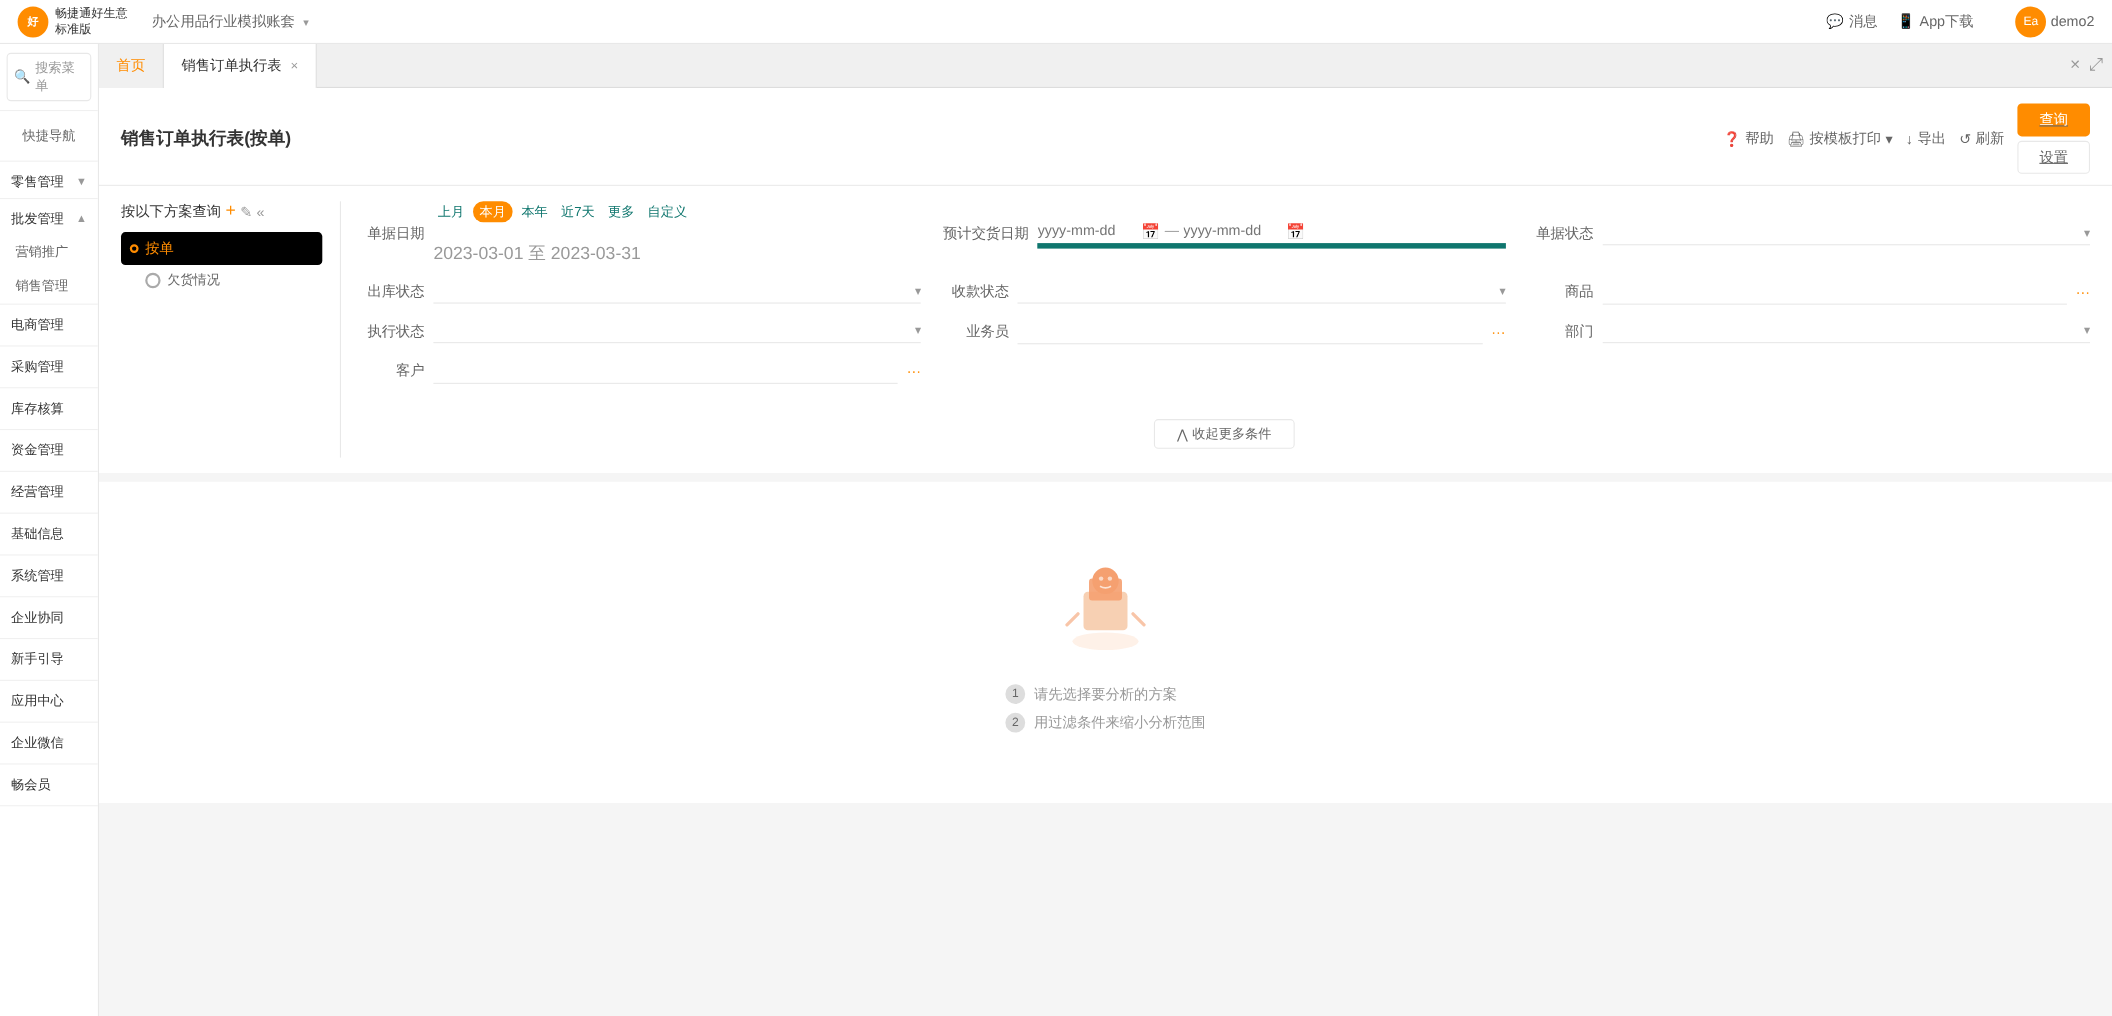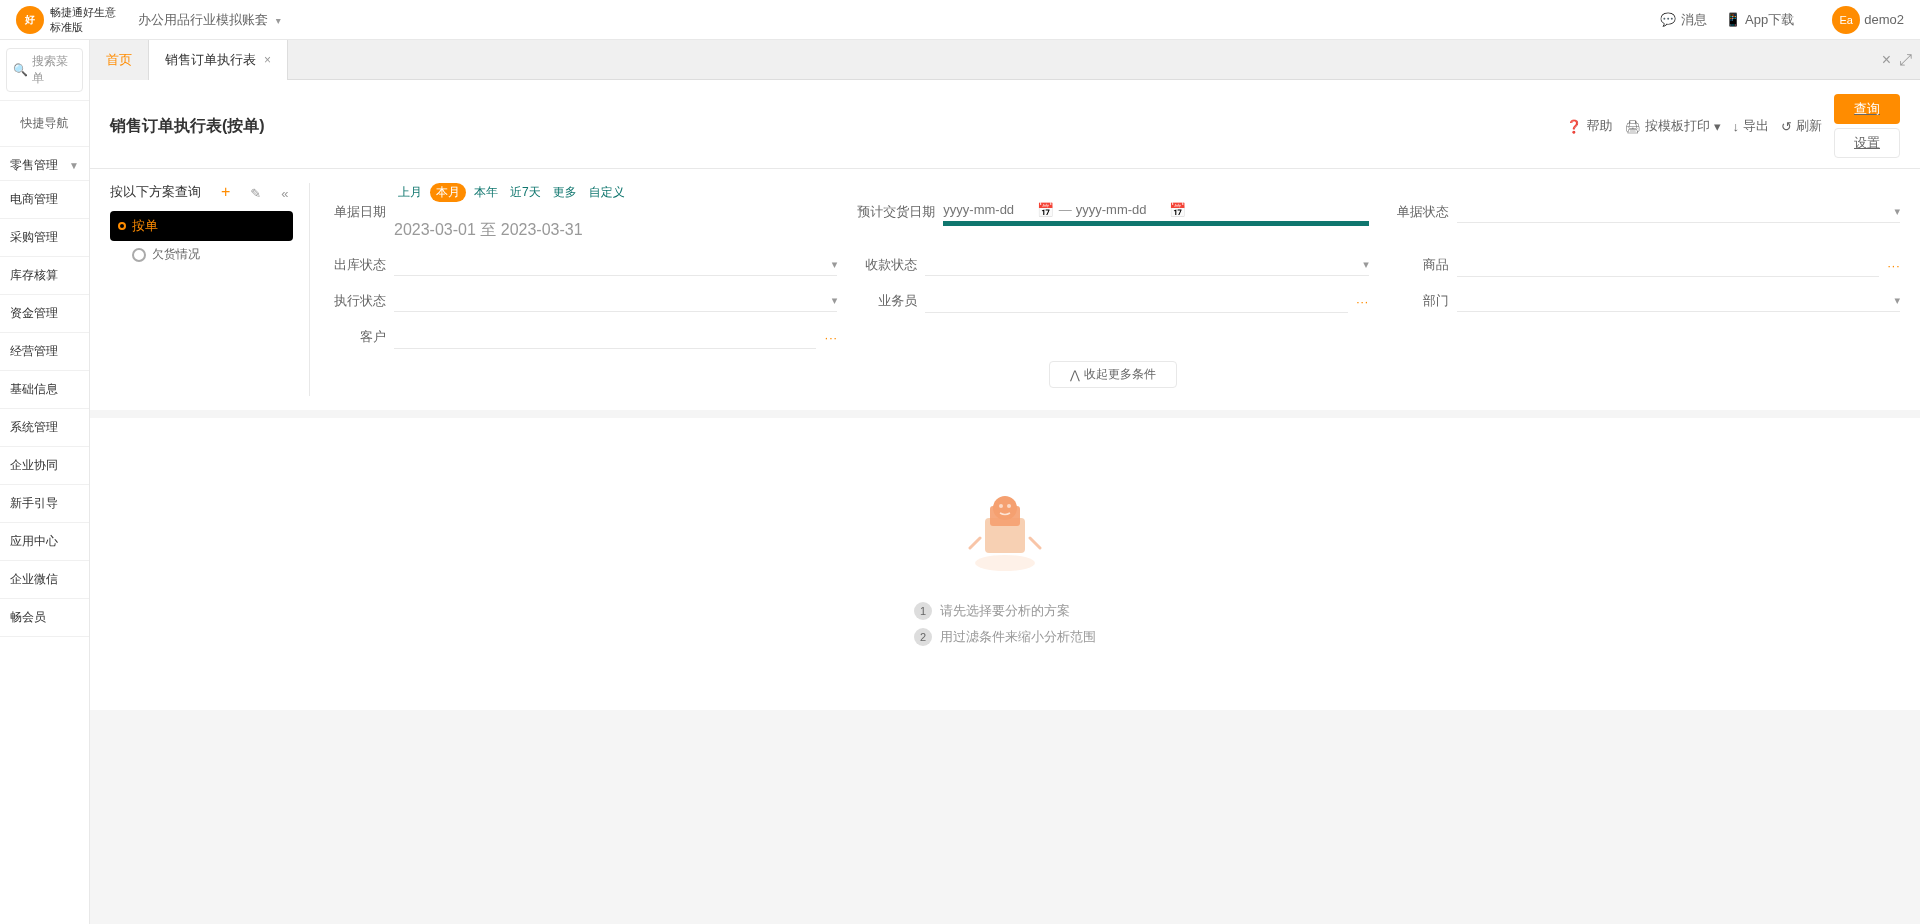--- a/index.html
+++ b/index.html
@@ -61,21 +61,21 @@
     .page-title { font-size: 16px; font-weight: bold; color: #333; }
     .page-header-actions { display: flex; align-items: center; gap: 12px; font-size: 13px; color: #666; }
     .page-header-action { display: flex; align-items: center; gap: 4px; cursor: pointer; }
     .query-btn { background: #ff8c00; color: white; border: none; border-radius: 4px; padding: 6px 20px; font-size: 13px; cursor: pointer; }
     .settings-btn { border: 1px solid #e8e8e8; background: #fff; color: #666; border-radius: 4px; padding: 5px 12px; font-size: 13px; cursor: pointer; }
 
     
     .filter-panel { background: #fff; padding: 14px 20px; margin-bottom: 8px; }
     .filter-panel-inner { display: flex; gap: 16px; }
     .filter-left { width: 200px; flex-shrink: 0; border-right: 1px solid #e8e8e8; padding-right: 16px; }
-    .filter-left-title { font-size: 13px; color: #333; margin-bottom: 10px; display: flex; align-items: flex-end; gap: 20px; }
+    .filter-left-title { font-size: 13px; color: #333; margin-bottom: 10px; display: flex; align-items: center; gap: 4px; }
     .filter-left-add { color: #ff8c00; cursor: pointer; font-size: 16px; }
     .filter-left-item { display: flex; align-items: center; gap: 6px; padding: 6px 8px; border-radius: 4px; cursor: pointer; font-size: 13px; }
     .filter-left-item.active { background: #000000; color: #ff8c00; }
     .filter-left-item .dot { width: 8px; height: 8px; border-radius: 50%; border: 2px solid #ff8c00; }
     .filter-left-sub { padding: 5px 8px 5px 22px; font-size: 12px; color: #666; cursor: pointer; display: flex; align-items: center; gap: 6px; }
     .filter-left-sub .sub-dot { width: 14px; height: 14px; border-radius: 50%; border: 2px solid #aaa; display: flex; align-items: center; justify-content: center; }
 
     .filter-right { flex: 1; }
     .filter-row { display: grid; grid-template-columns: 1fr 1fr 1fr; gap: 12px 20px; margin-bottom: 12px; align-items: center; }
     .filter-item { display: flex; align-items: center; gap: 8px; }
@@ -149,20 +149,28 @@
     </div>
     <div class="sidebar-nav">
       <div class="sidebar-nav-item">快捷导航</div>
     </div>
     <div class="sidebar-section">
       <div class="sidebar-section-header">
         <span>零售管理</span>
         <span class="arrow">▼</span>
       </div>
     </div>
+    <div class="sidebar-section">
+      <div class="sidebar-section-header">
+        <span>批发管理</span>
+        <span class="arrow">▲</span>
+      </div>
+      <div class="sidebar-sub-item">营销推广</div>
+      <div class="sidebar-sub-item">销售管理</div>
+    </div>
     <div class="sidebar-item-plain">电商管理</div>
     <div class="sidebar-item-plain">采购管理</div>
     <div class="sidebar-item-plain">库存核算</div>
     <div class="sidebar-item-plain">资金管理</div>
     <div class="sidebar-item-plain">经营管理</div>
     <div class="sidebar-item-plain">基础信息</div>
     <div class="sidebar-item-plain">系统管理</div>
     <div class="sidebar-item-plain">企业协同</div>
     <div class="sidebar-item-plain">新手引导</div>
     <div class="sidebar-item-plain">应用中心</div>
@@ -311,21 +319,21 @@
               </div>
               <div class="filter-item">
                 <span class="filter-label">部门</span>
                 <div class="filter-select">
                   <span></span>
                   <span class="dropdown-v">▾</span>
                 </div>
               </div>
             </div>
 
-            <div style="display:grid;grid-template-columns:1fr 1fr 1fr;gap:12px 20px;margin-bottom:4px;align-items:center;">
+            <div style="display:grid;grid-template-columns:1fr 1fr 1fr;gap:12px 20px;margin-bottom:24px;align-items:center;">
               <div class="filter-item">
                 <span class="filter-label">客户</span>
                 <input class="filter-input" style="">
                 <span class="more-options">···</span>
               </div>
             </div>
 
             <div class="collapse-row">
               <button class="collapse-btn">
                 <span>⋀</span>

